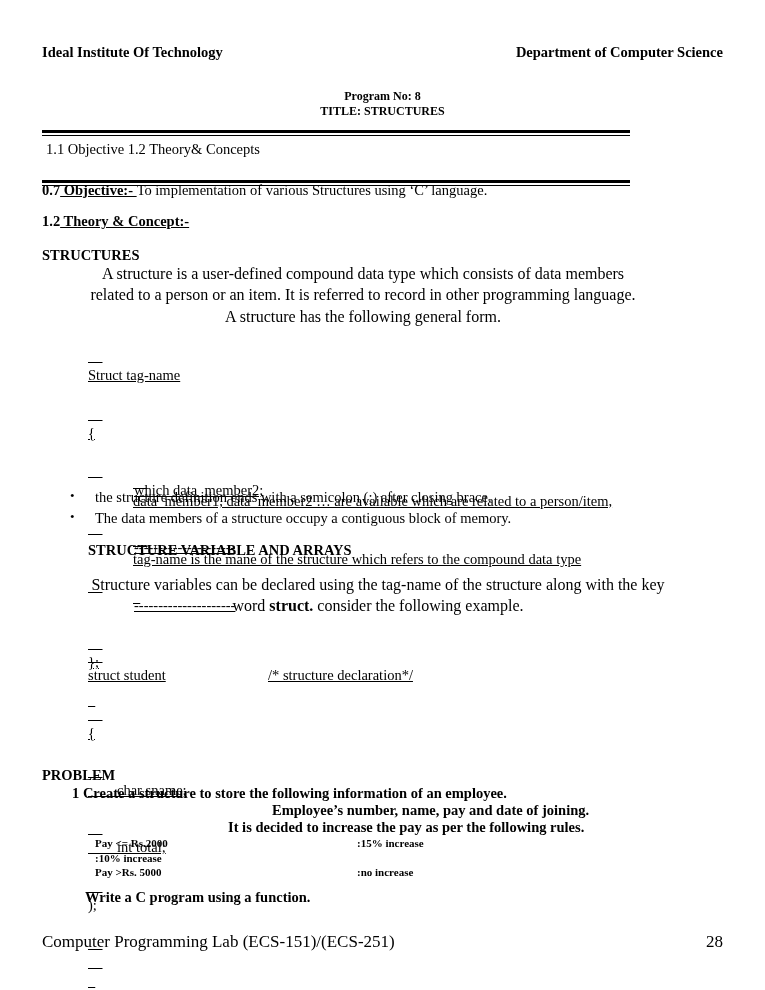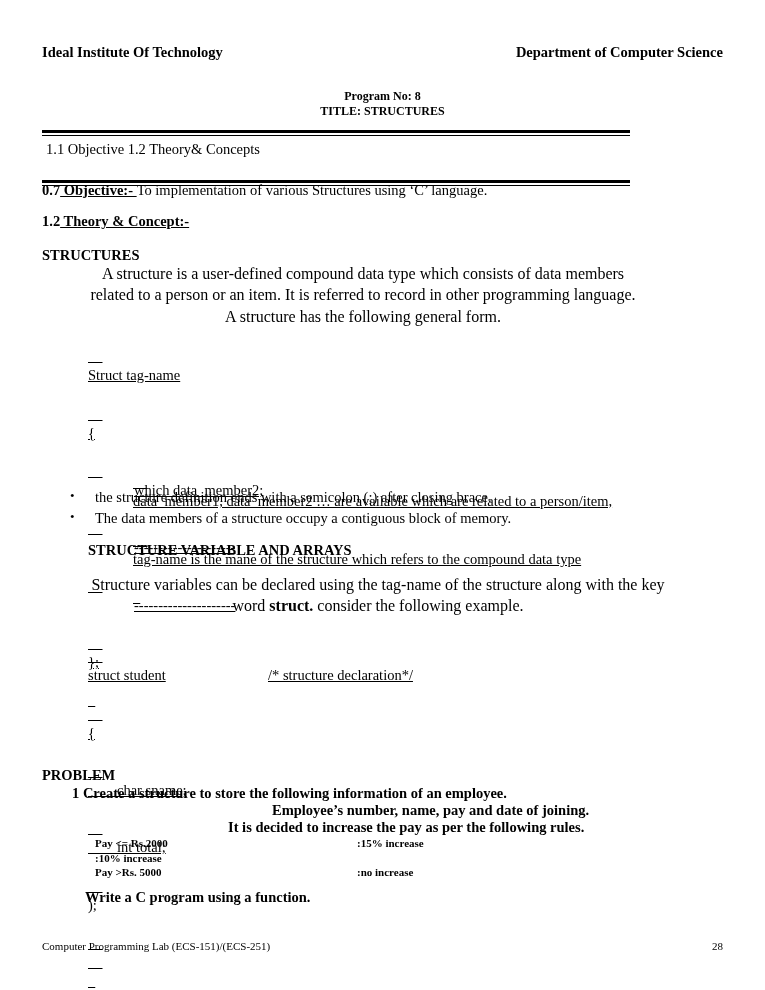--- a/index.html
+++ b/index.html
@@ -145,21 +145,21 @@
 
   
   .page-footer {
     position: absolute;
     left: 42px;
     right: 42px;
     bottom: 38px;
     display: flex;
     justify-content: space-between;
     align-items: baseline;
-    font-size: 11px;
+    font-size: 17px;
   }
 </style>
 </head>
 <body>
 
 <div class="page">
 
   <div class="page-header">
     <span class="hdr-left">Ideal Institute Of Technology</span>
     <span class="hdr-right">Department of Computer Science</span>

